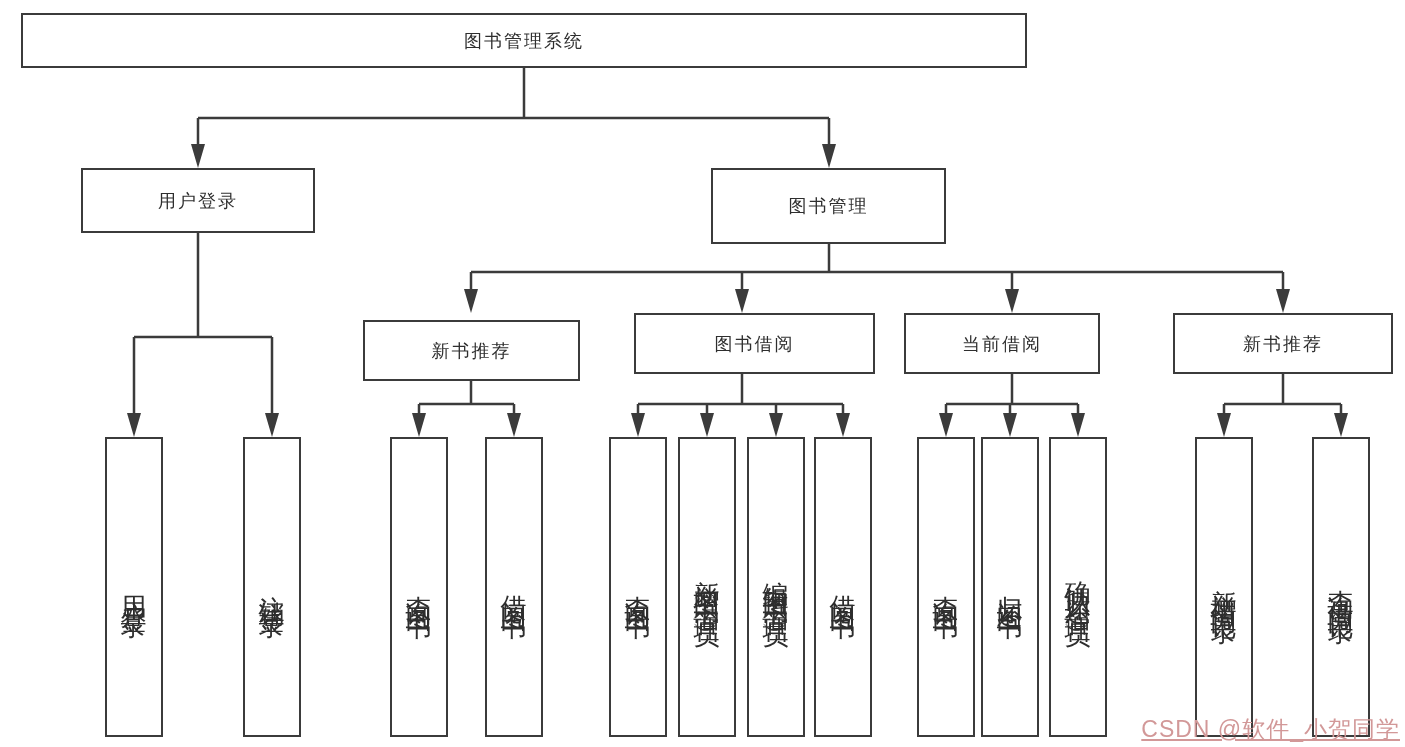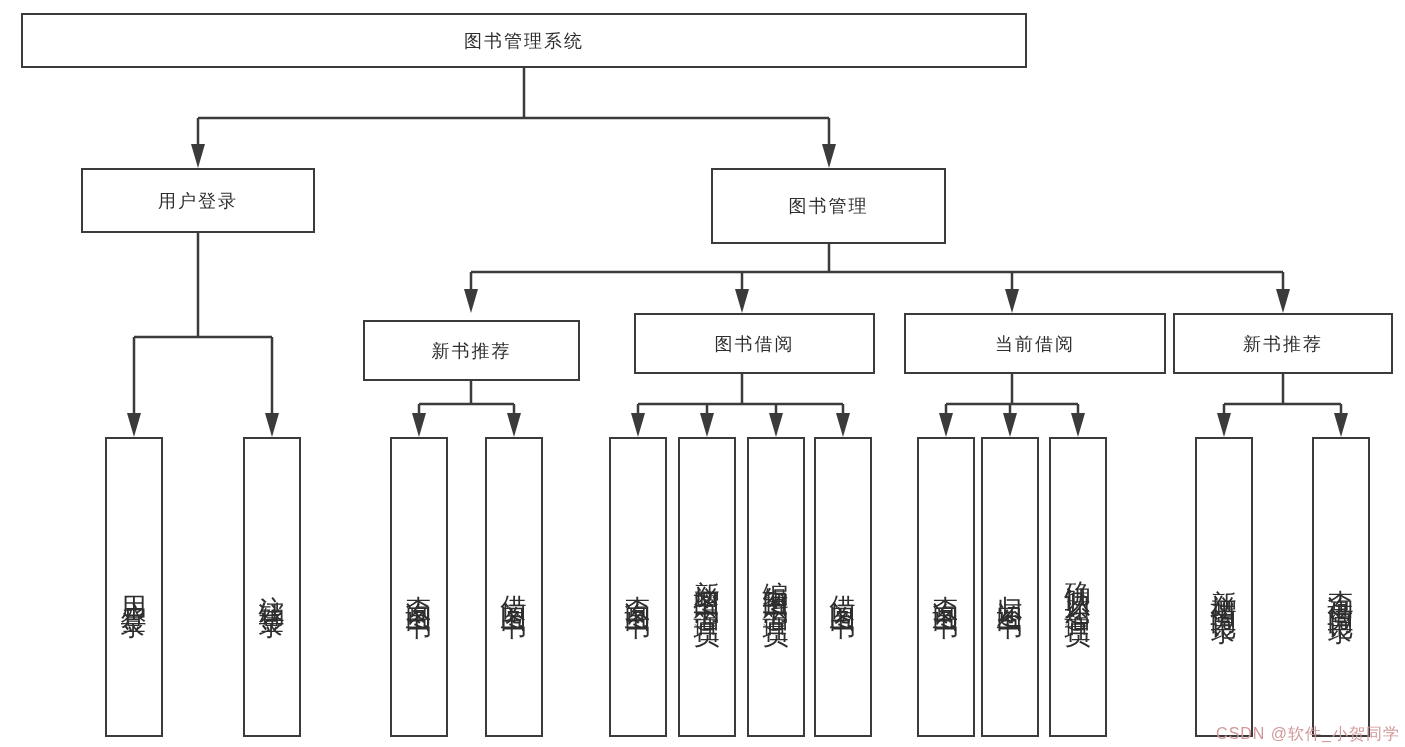--- a/index.html
+++ b/index.html
@@ -49,25 +49,26 @@
   .vnode span {
     writing-mode: vertical-rl;
     font-size: 26px;
     letter-spacing: 6px;
     line-height: 1;
   }
   .watermark {
     position: absolute;
     right: 5px;
     bottom: 2px;
-    font-size: 16px;
+    font-size: 23px;
     letter-spacing: 1px;
     color: var(--wm, #d29898);
     white-space: nowrap;
     pointer-events: none;
+    text-decoration: underline;
   }
 </style>
 </head>
 <body>
 
 <div id="canvas">
 
   <svg id="connectors" viewBox="0 0 1405 747" xmlns="http://www.w3.org/2000/svg">
     <g>
       <path d="M524 68 V118 M198 118 H829 M198 118 V148 M829 118 V148"></path>
@@ -121,21 +122,21 @@
   <div class="node hnode" style="left:711px; top:168px; width:235px; height:76px;">
     <span>图书管理</span>
   </div>
 
   <div class="node hnode" style="left:363px; top:320px; width:217px; height:61px;">
     <span>新书推荐</span>
   </div>
   <div class="node hnode" style="left:634px; top:313px; width:241px; height:61px;">
     <span>图书借阅</span>
   </div>
-  <div class="node hnode" style="left:904px; top:313px; width:262px; height:61px;">
+  <div class="node hnode" style="left:904px; top:313px; width:196px; height:61px;">
     <span>当前借阅</span>
   </div>
   <div class="node hnode" style="left:1173px; top:313px; width:220px; height:61px;">
     <span>新书推荐</span>
   </div>
 
   <div class="node vnode" style="left:105px; top:437px; width:58px; height:300px;">
     <span>用户登录</span>
   </div>
   <div class="node vnode" style="left:243px; top:437px; width:58px; height:300px;">

